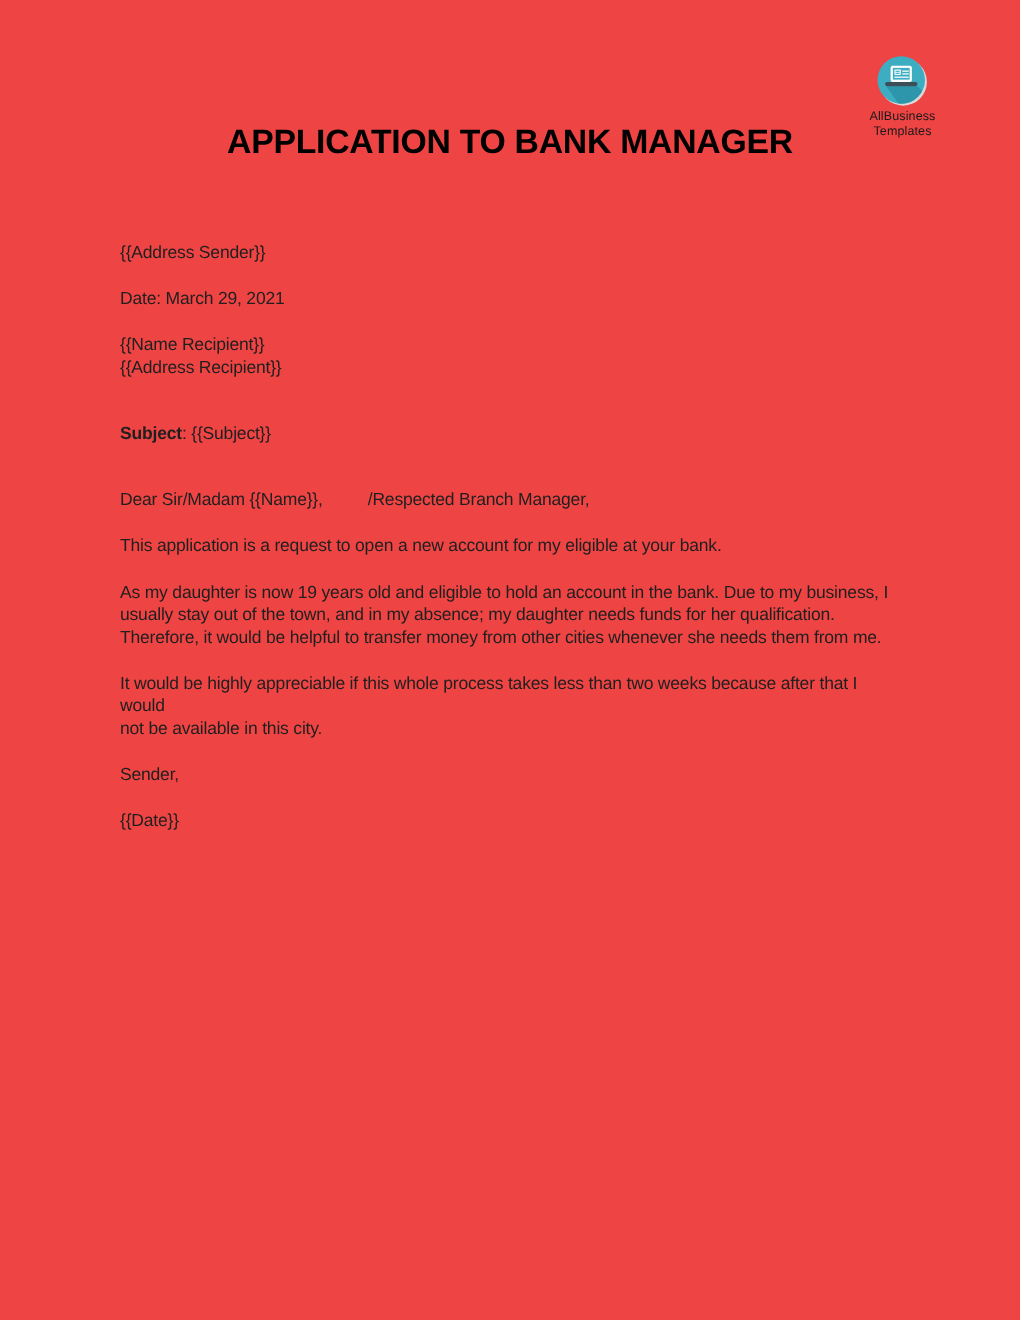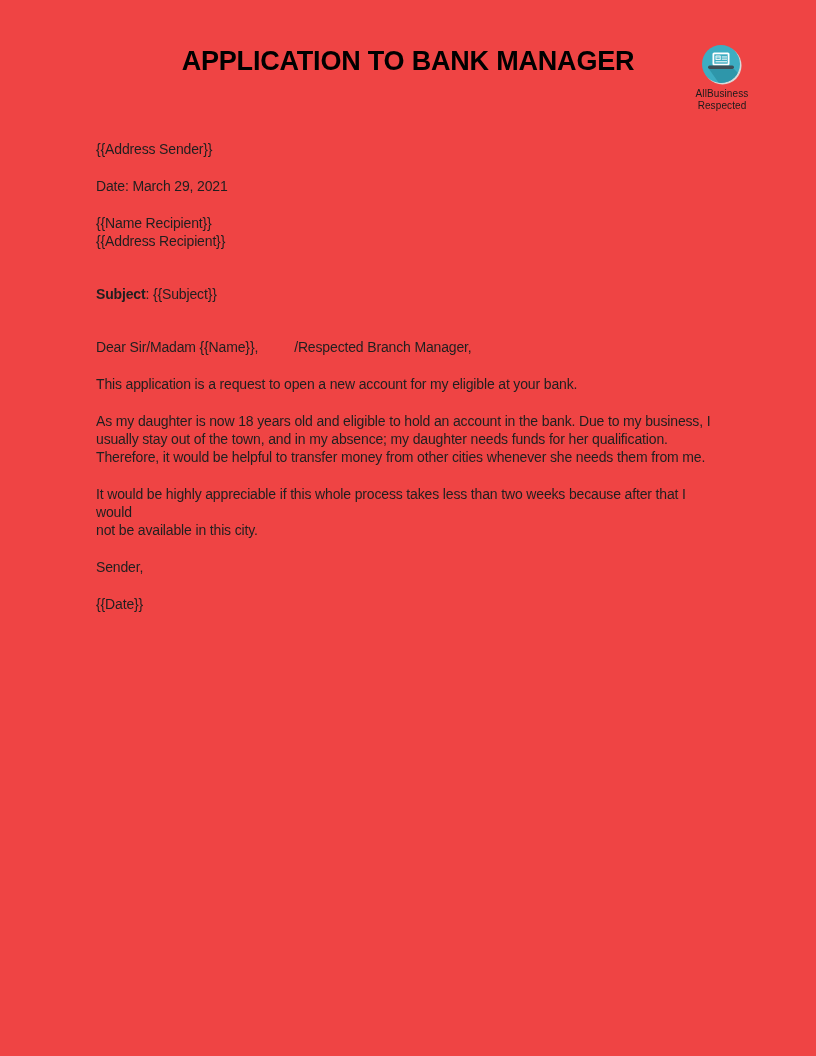--- a/index.html
+++ b/index.html
@@ -35,21 +35,21 @@
   
   .title {
     margin: 0;
     text-align: center;
     font-size: 27px;
     line-height: 34px;
     font-weight: bold;
     color: #000000;
     letter-spacing: -0.2px;
   }
-  .title-1 { margin-top: 44px; }
+  .title-1 { margin-top: 96px; }
   .title-2 { margin-top: 28px; }
 
   
   .letter {
     margin: 62px 96px 0 96px;
     font-size: 14px;
     line-height: 18px;
     letter-spacing: -0.15px;
   }
   .letter p {
@@ -84,41 +84,41 @@
       <rect x="14.5" y="11.6" width="5.2" height="4.4" rx="0.6" fill="#ffffff" opacity="0.95"></rect>
       <rect x="15.4" y="12.6" width="3.4" height="0.9" fill="#3dadc2"></rect>
       <rect x="15.4" y="14.2" width="3.4" height="0.9" fill="#3dadc2"></rect>
       <rect x="20.8" y="12.4" width="5.2" height="1.1" fill="#ffffff" opacity="0.9"></rect>
       <rect x="20.8" y="14.6" width="5.2" height="1.1" fill="#ffffff" opacity="0.9"></rect>
       <rect x="14.5" y="17.2" width="11.5" height="1.1" fill="#ffffff" opacity="0.9"></rect>
       <rect x="7" y="21.5" width="26" height="3.4" rx="1.7" fill="#3e4e56"></rect>
     </svg>
     <div class="logo-text">
       <div>AllBusiness</div>
-      <div>Respected</div>
+      <div>Templates</div>
     </div>
   </div>
 
   <h1 class="title title-1">APPLICATION TO BANK MANAGER</h1>
 
   <div class="letter">
     <p>{{Address Sender}}</p>
 
     <p>Date: March 29, 2021</p>
 
     <p class="tight">{{Name Recipient}}</p>
     <p class="gap-lg">{{Address Recipient}}</p>
 
     <p class="gap-lg"><span class="subject-label">Subject</span><span>: {{Subject}}</span></p>
 
     <p><span>Dear Sir/Madam {{Name}},</span><span class="greeting-slash">/</span><span class="greeting-right">Respected Branch Manager,</span></p>
 
     <p>This application is a request to open a new account for my eligible at your bank.</p>
 
-    <p>As my daughter is now 18 years old and eligible to hold an account in the bank. Due to my business, I
+    <p>As my daughter is now 19 years old and eligible to hold an account in the bank. Due to my business, I
 usually stay out of the town, and in my absence; my daughter needs funds for her qualification.
 Therefore, it would be helpful to transfer money from other cities whenever she needs them from me.</p>
 
     <p>It would be highly appreciable if this whole process takes less than two weeks because after that I would
 not be available in this city.</p>
 
     <p>Sender,</p>
 
     <p>{{Date}}</p>
   </div>

